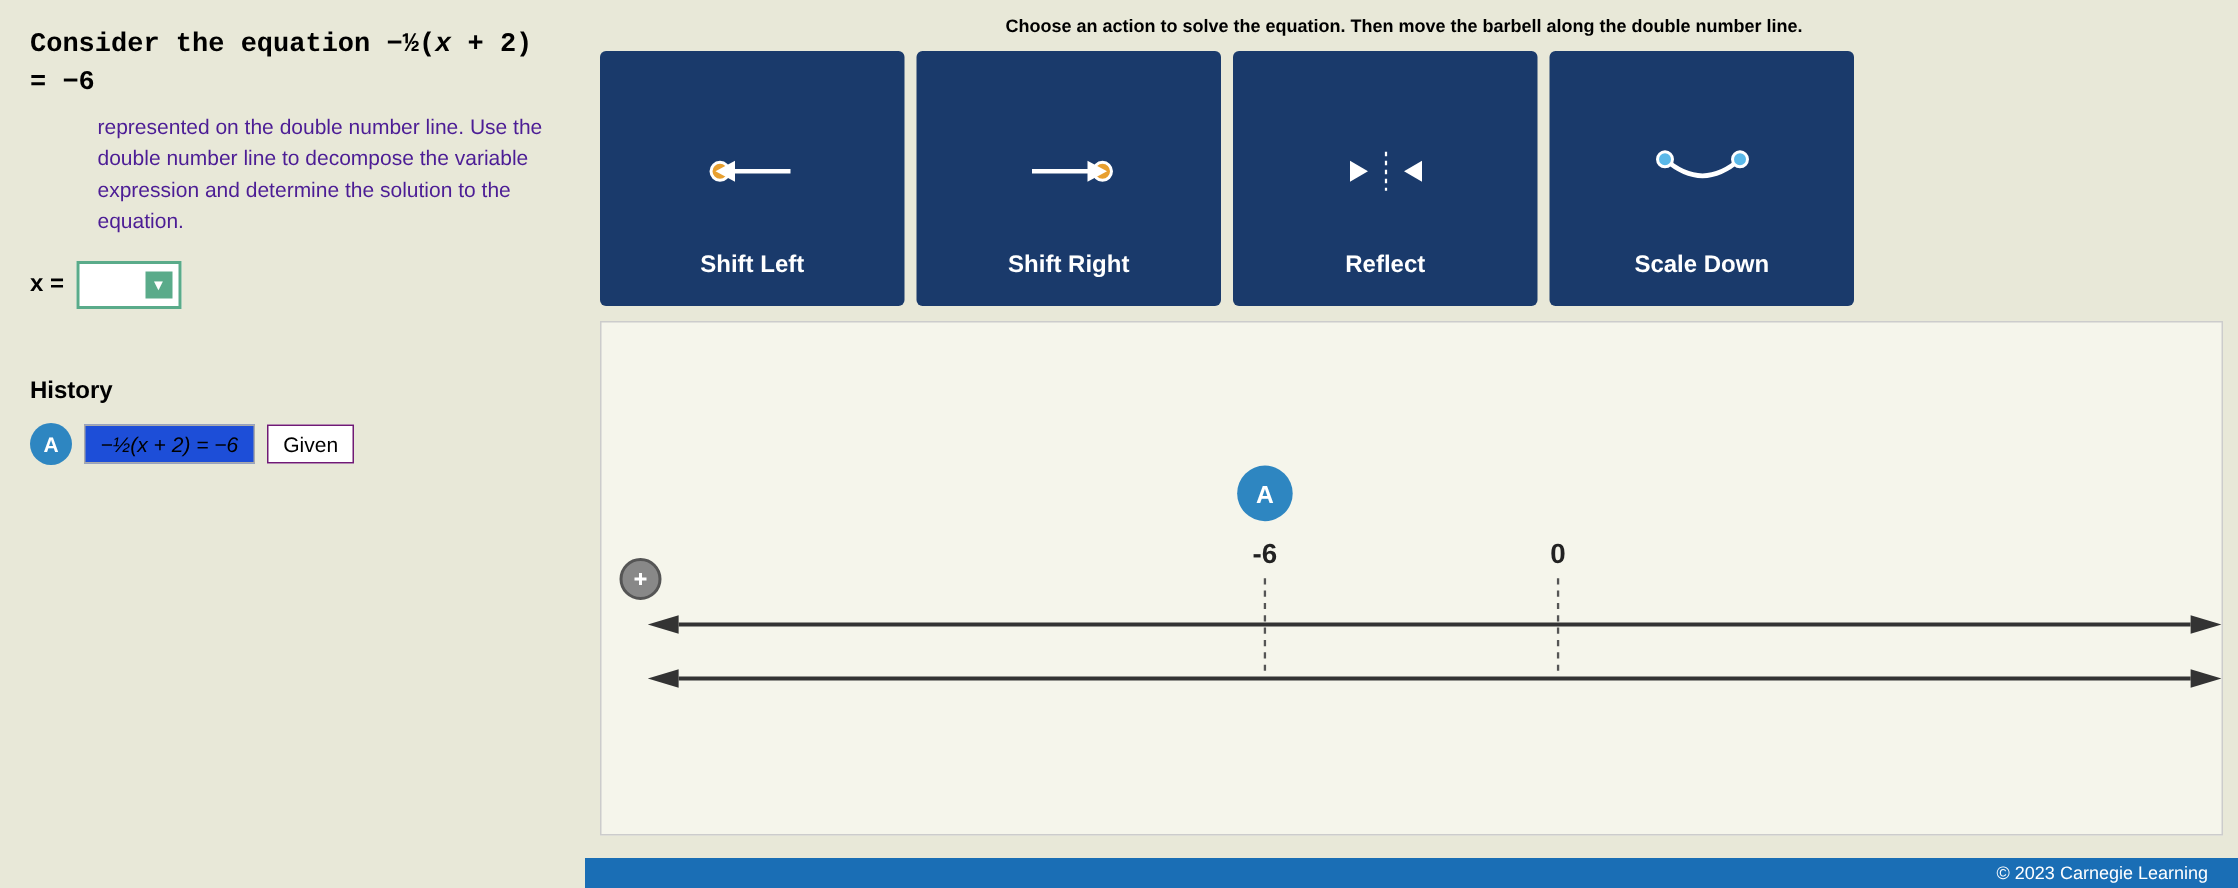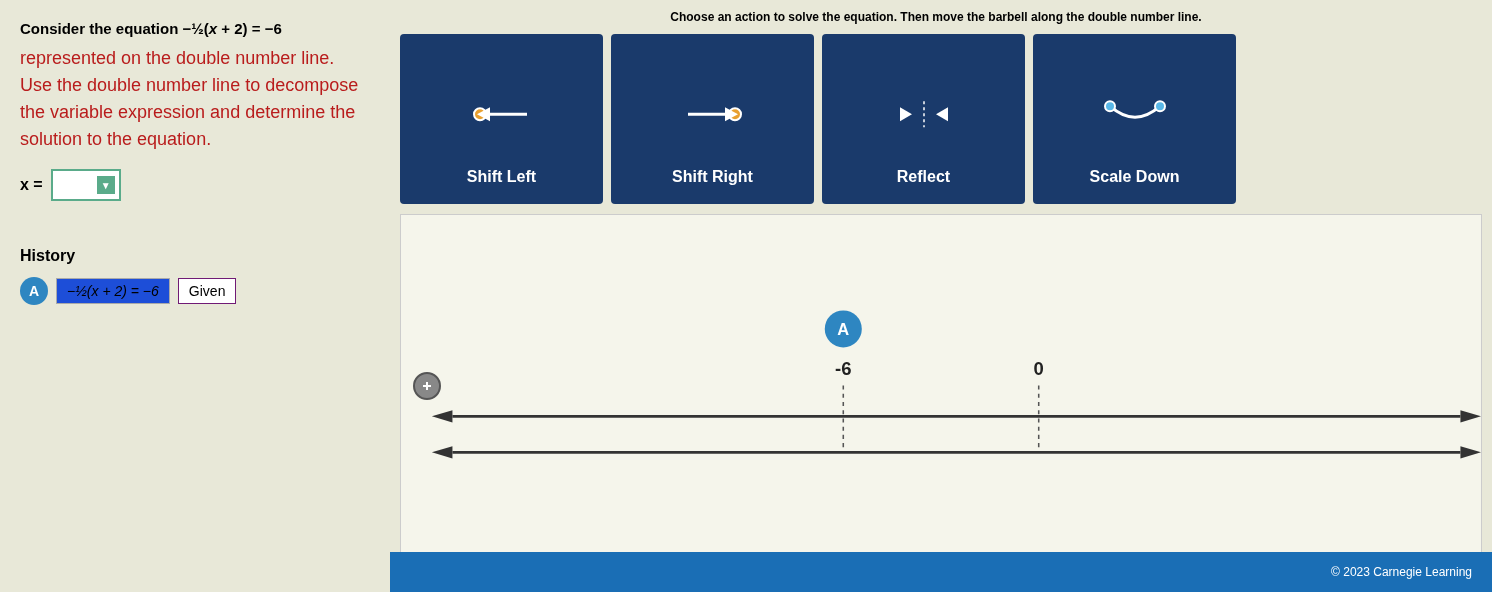--- a/index.html
+++ b/index.html
@@ -25,32 +25,34 @@
       min-width: 390px;
       background: #e8e8d8;
       padding: 18px 20px 10px 20px;
       display: flex;
       flex-direction: column;
       position: relative;
       z-index: 2;
     }
 
     .problem-text {
-      font-size: 15px;
+      font-size: 18px;
       font-weight: 700;
       color: #000;
       line-height: 1.4;
       margin-bottom: 6px;
+      font-family: Liberation Mono, monospace;
     }
 
     .description-text {
-      font-size: 18px;
-      color: #b91c1c;
+      font-size: 14px;
+      color: #4c1d95;
       line-height: 1.5;
       margin-bottom: 16px;
+      margin-left: 45px;
     }
 
     .x-equals-row {
       display: flex;
       align-items: center;
       gap: 8px;
       margin-bottom: 20px;
     }
 
     .x-label {
@@ -221,21 +223,21 @@
       align-items: center;
       justify-content: center;
     }
 
     
     .status-bar {
       position: absolute;
       bottom: 0;
       left: 0;
       right: 0;
-      height: 40px;
+      height: 20px;
       background: #1a6eb5;
       display: flex;
       align-items: center;
       justify-content: space-between;
       padding: 0 20px;
     }
 
     .status-text {
       color: white;
       font-size: 12px;

